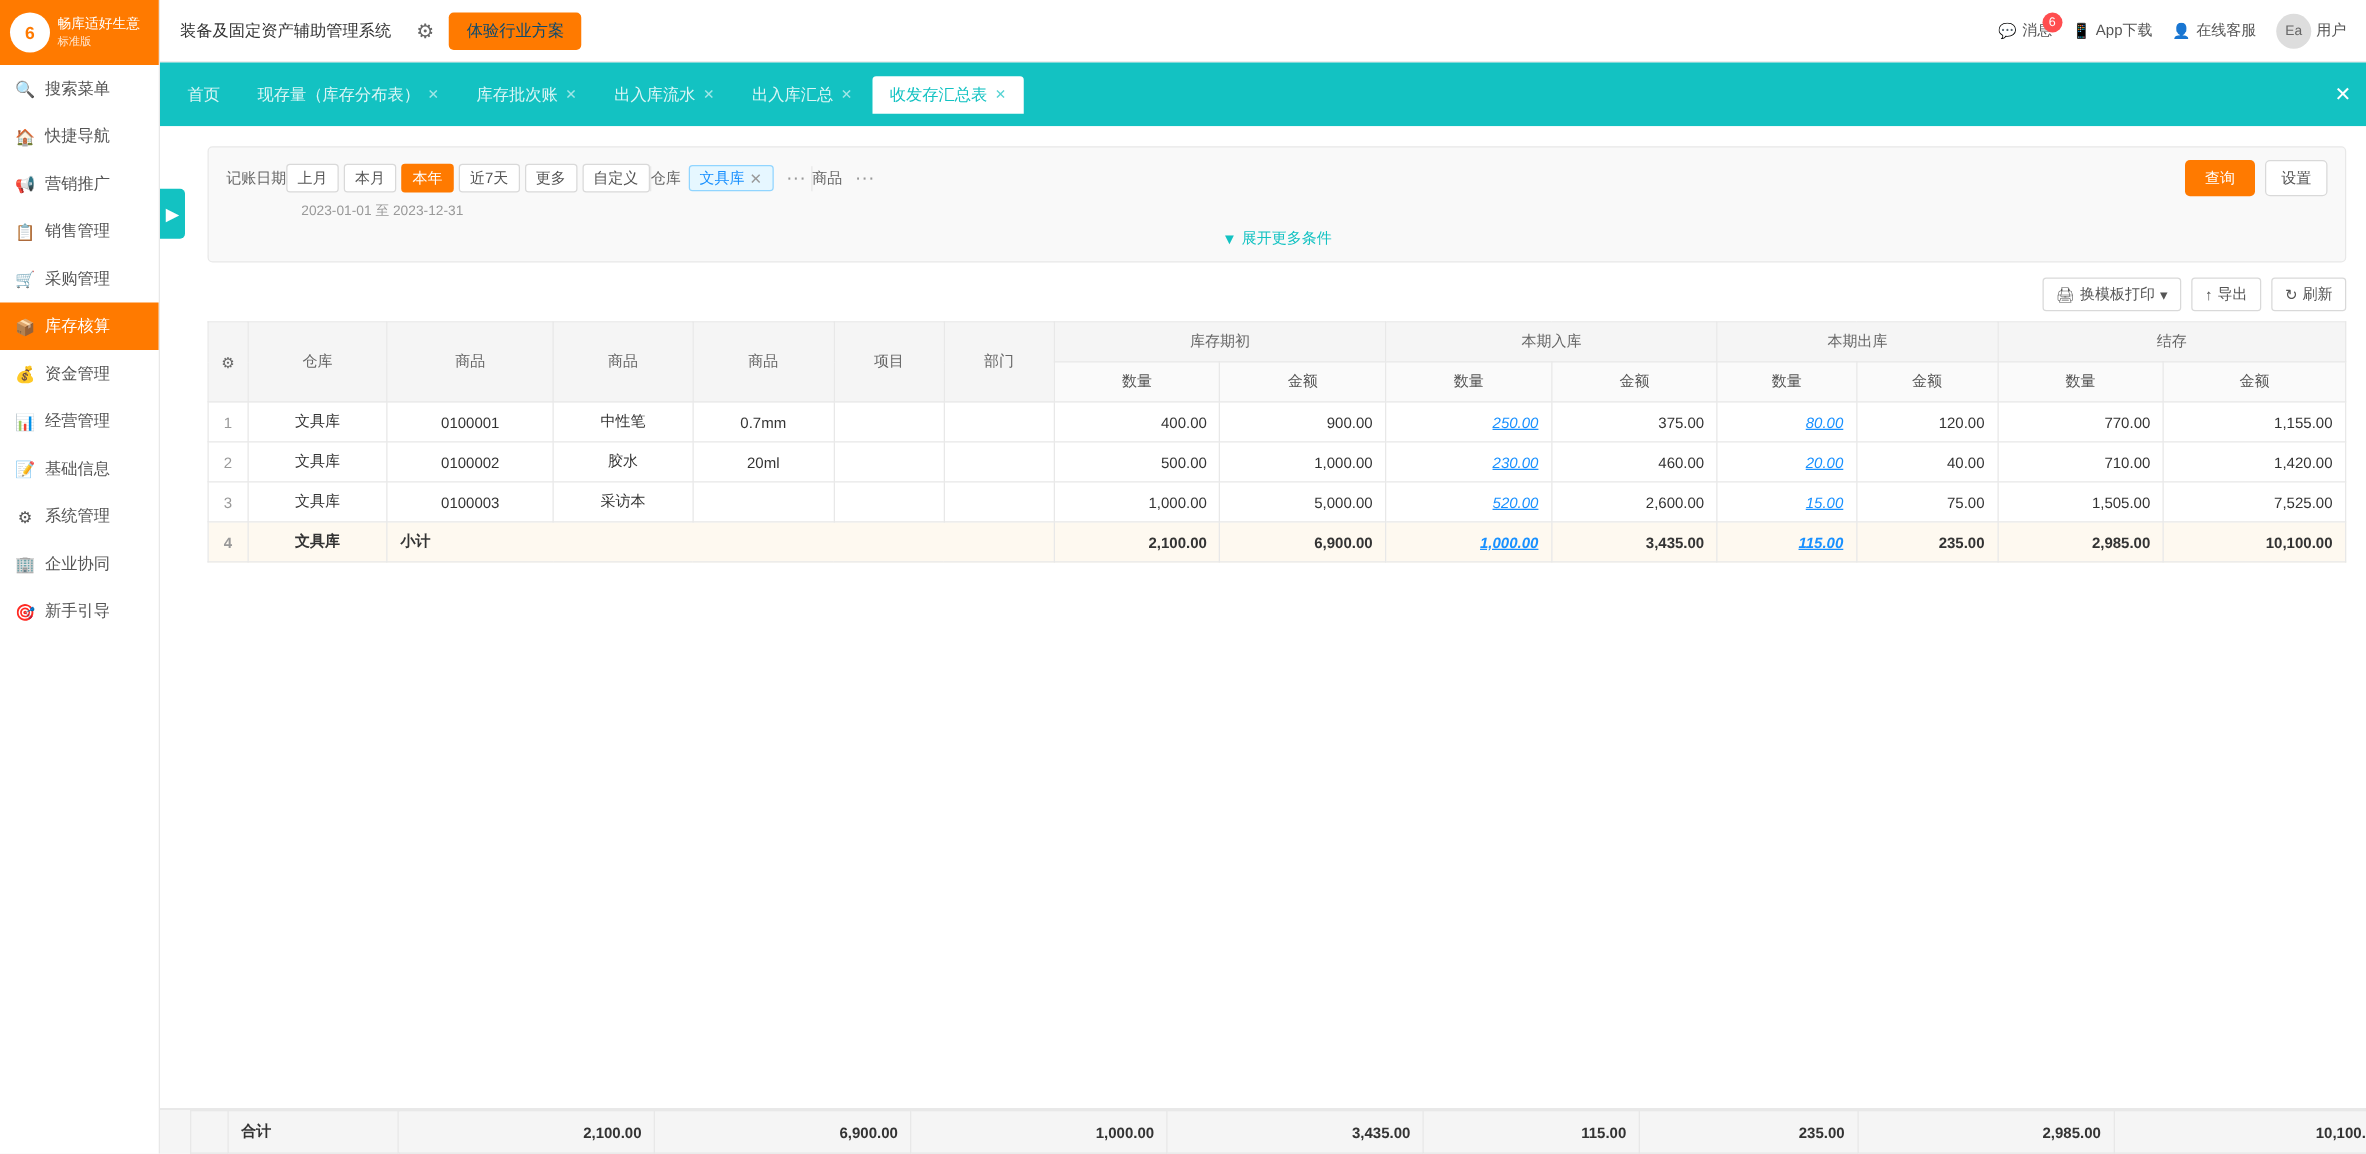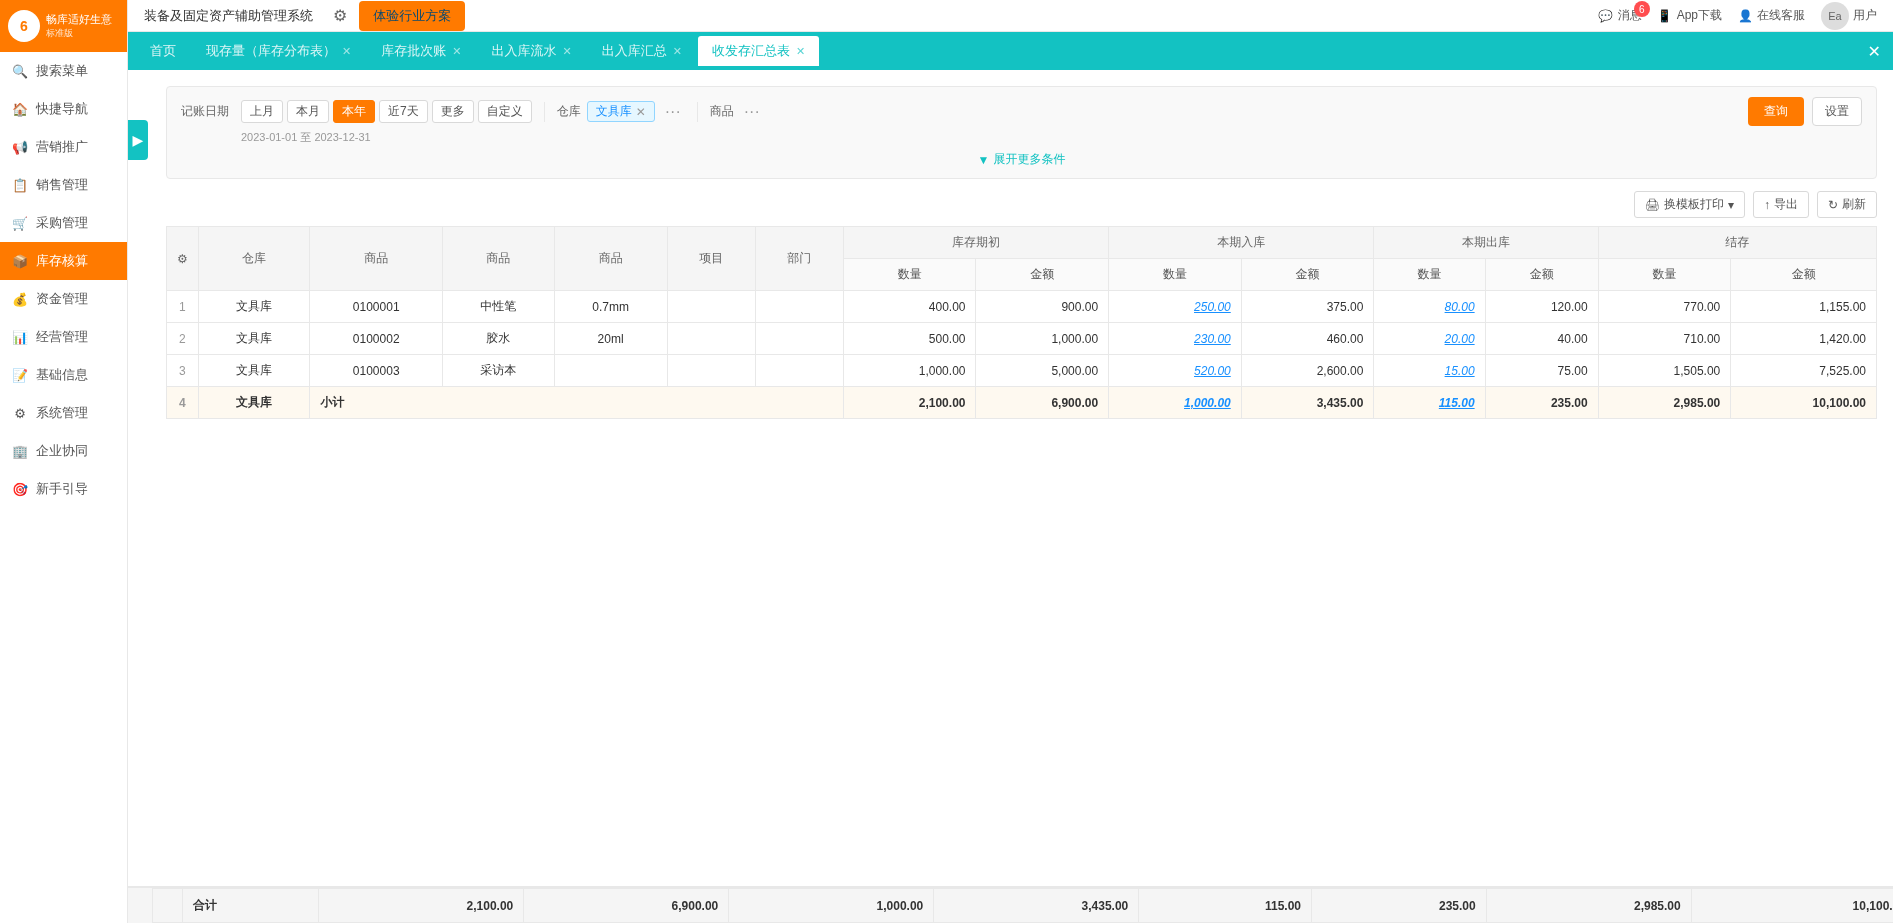--- a/index.html
+++ b/index.html
@@ -13,42 +13,42 @@
     .sidebar-logo-badge { font-size: 9px; color: rgba(255,255,255,0.8); }
     .sidebar-menu { flex: 1; overflow-y: auto; }
     .sidebar-item { display: flex; align-items: center; gap: 8px; padding: 10px 12px; cursor: pointer; color: #555; font-size: 13px; }
     .sidebar-item.active { background: #ff7a00; color: #fff; }
     .sidebar-item .icon { width: 16px; height: 16px; display: flex; align-items: center; justify-content: center; flex-shrink: 0; }
 
     
     .main { flex: 1; display: flex; flex-direction: column; overflow: hidden; }
 
     
-    .topbar { height: 32px; background: #fff; border-bottom: 1px solid #e8e8e8; display: flex; align-items: center; padding: 0 16px; gap: 12px; flex-shrink: 0; }
+    .topbar { height: 50px; background: #fff; border-bottom: 1px solid #e8e8e8; display: flex; align-items: center; padding: 0 16px; gap: 12px; flex-shrink: 0; }
     .topbar-trial-btn { background: #ff7a00; color: #0c4a6e; border: none; border-radius: 4px; padding: 6px 14px; font-size: 13px; cursor: pointer; }
     .topbar-right { display: flex; align-items: center; gap: 16px; margin-left: auto; }
     .topbar-right-item { display: flex; align-items: center; gap: 4px; color: #555; font-size: 12px; cursor: pointer; position: relative; }
     .badge { background: #ff4d4f; color: #fff; border-radius: 8px; font-size: 10px; padding: 0 4px; min-width: 16px; height: 16px; display: flex; align-items: center; justify-content: center; position: absolute; top: -6px; right: -8px; }
     .user-avatar { width: 28px; height: 28px; border-radius: 50%; background: #ddd; display: flex; align-items: center; justify-content: center; font-size: 11px; color: #666; overflow: hidden; }
 
     
-    .tabs { height: 38px; background: #13c2c2; display: flex; align-items: center; padding: 0 8px; gap: 2px; flex-shrink: 0; }
+    .tabs { height: 51px; background: #13c2c2; display: flex; align-items: center; padding: 0 8px; gap: 2px; flex-shrink: 0; }
     .tab { padding: 6px 14px; color: rgba(255,255,255,0.85); font-size: 13px; cursor: pointer; border-radius: 3px 3px 0 0; display: flex; align-items: center; gap: 6px; white-space: nowrap; }
     .tab.active { background: #fff; color: #13c2c2; }
     .tab-close { font-size: 11px; color: inherit; opacity: 0.7; }
     .tabs-close-all { margin-left: auto; color: #fff; font-size: 16px; cursor: pointer; padding: 4px; }
 
     
     .content { flex: 1; background: #fff; overflow-y: auto; padding: 0; }
     .page-container { padding: 16px; }
     .page-title { font-size: 15px; font-weight: 600; color: #333; margin-bottom: 14px; }
 
     
     .filter-bar { background: #f9f9f9; border: 1px solid #e8e8e8; border-radius: 4px; padding: 10px 14px; margin-bottom: 12px; }
-    .filter-row { display: flex; align-items: center; gap: 12px; flex-wrap: wrap; }
+    .filter-row { display: flex; align-items: center; flex-wrap: wrap; }
     .filter-label { color: #666; font-size: 12px; white-space: nowrap; }
     .filter-date-btns { display: flex; align-items: center; gap: 4px; }
     .filter-date-btn { padding: 2px 8px; font-size: 12px; border: 1px solid #d9d9d9; border-radius: 3px; cursor: pointer; background: #fff; color: #555; }
     .filter-date-btn.active { background: #ff7a00; color: #fff; border-color: #ff7a00; }
     .filter-divider { width: 1px; height: 20px; background: #e8e8e8; }
     .filter-warehouse { display: flex; align-items: center; gap: 6px; }
     .filter-tag { background: #e6f7ff; border: 1px solid #91d5ff; color: #1890ff; border-radius: 3px; padding: 1px 8px; font-size: 12px; display: flex; align-items: center; gap: 4px; }
     .filter-tag-close { cursor: pointer; color: #999; }
     .filter-more { color: #999; font-size: 16px; cursor: pointer; padding: 0 4px; }
     .filter-goods { display: flex; align-items: center; gap: 6px; }

